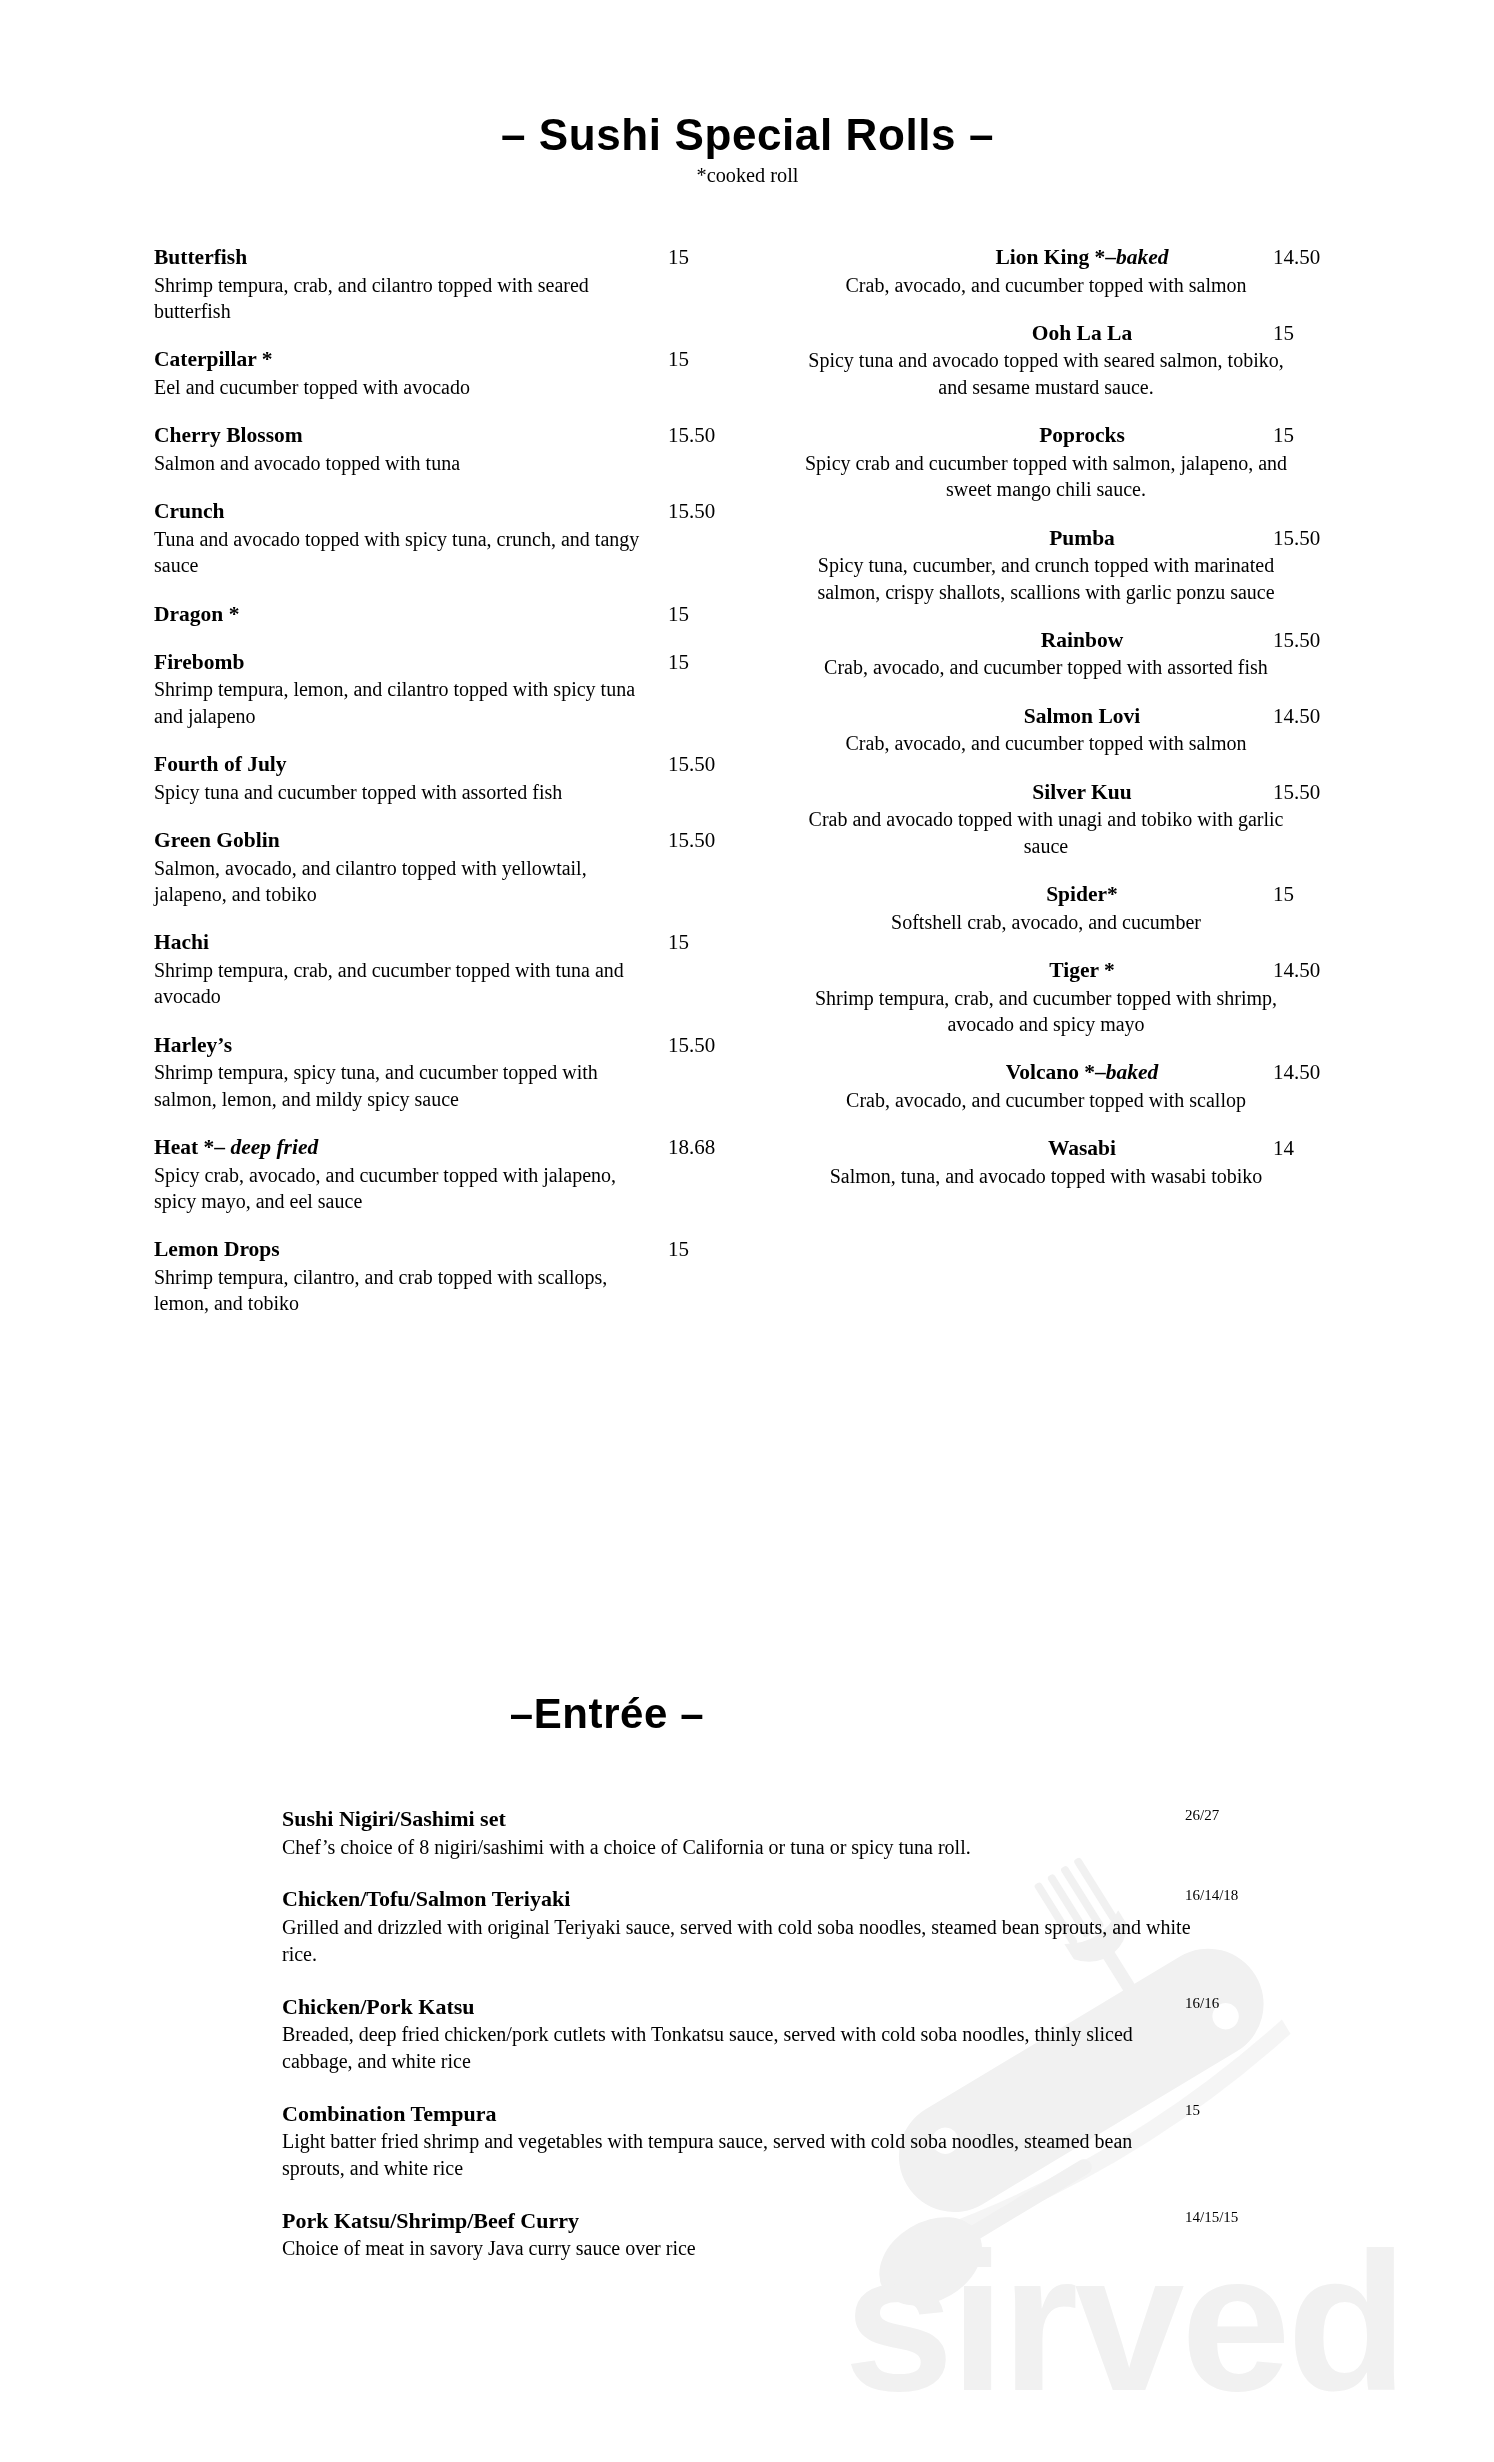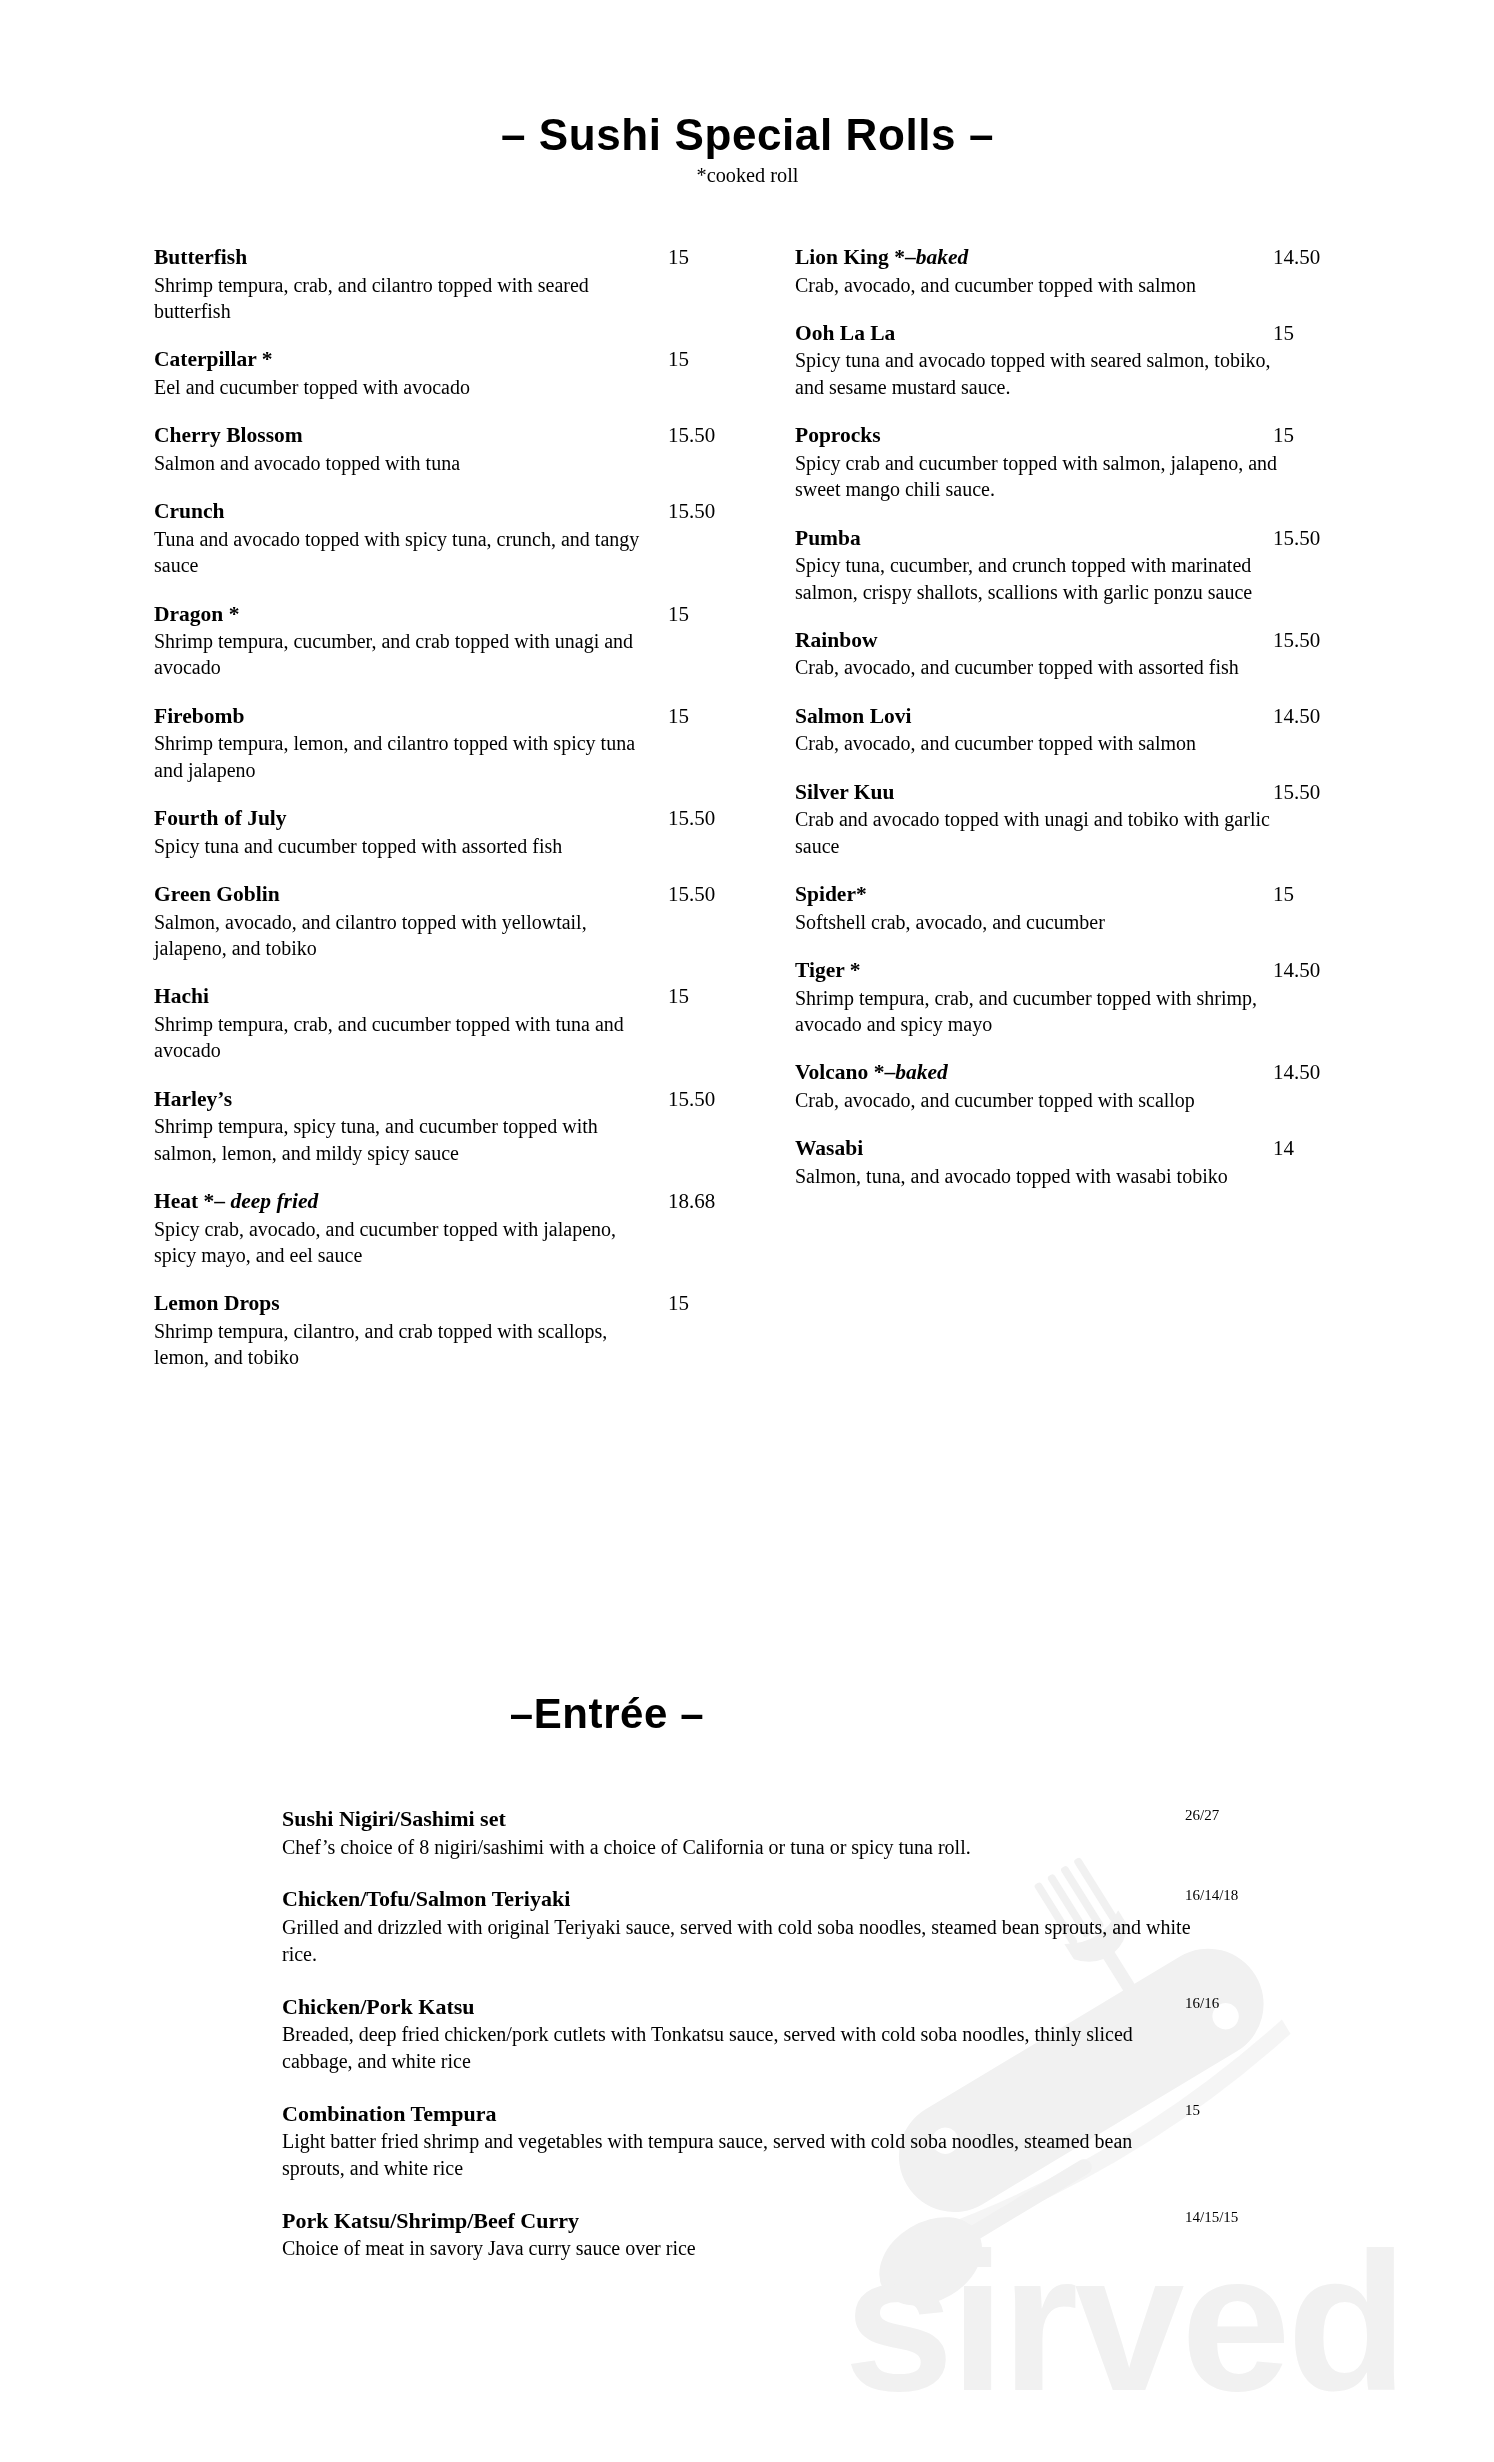--- a/index.html
+++ b/index.html
@@ -59,21 +59,21 @@
 
   #rolls-header { position: absolute; left: 0; top: 112px; width: 1495px; }
   #rolls-header .section-sub { margin-top: 6px; }
 
   
   .col {
     position: absolute;
     top: 245px;
   }
   #col-left  { left: 154px;  width: 556px; }
-  #col-right { left: 795px; width: 574px; }
+  #col-right { left: 795px; width: 574px; text-align: center; }
 
   .item { position: relative; margin: 0 0 23px 0; }
   .item:last-child { margin-bottom: 0; }
 
   .item-head {
     position: relative;
     font-weight: bold;
     font-size: 21.5px;
     line-height: 1.18;
     white-space: nowrap;
@@ -187,21 +187,20 @@
         <div class="item">
           <div class="item-head"><span class="item-name">Cherry Blossom</span><span class="item-price">15.50</span></div>
           <div class="item-desc">Salmon and avocado topped with tuna</div>
         </div>
         <div class="item">
           <div class="item-head"><span class="item-name">Crunch</span><span class="item-price">15.50</span></div>
           <div class="item-desc">Tuna and avocado topped with spicy tuna, crunch, and tangy sauce</div>
         </div>
         <div class="item">
           <div class="item-head"><span class="item-name">Dragon *</span><span class="item-price">15</span></div>
-          <div class="item-desc">Shrimp tempura, cucumber, and crab topped with unagi and avocado</div>
         </div>
         <div class="item">
           <div class="item-head"><span class="item-name">Firebomb</span><span class="item-price">15</span></div>
           <div class="item-desc">Shrimp tempura, lemon, and cilantro topped with spicy tuna and jalapeno</div>
         </div>
         <div class="item">
           <div class="item-head"><span class="item-name">Fourth of July</span><span class="item-price">15.50</span></div>
           <div class="item-desc">Spicy tuna and cucumber topped with assorted fish</div>
         </div>
         <div class="item">

